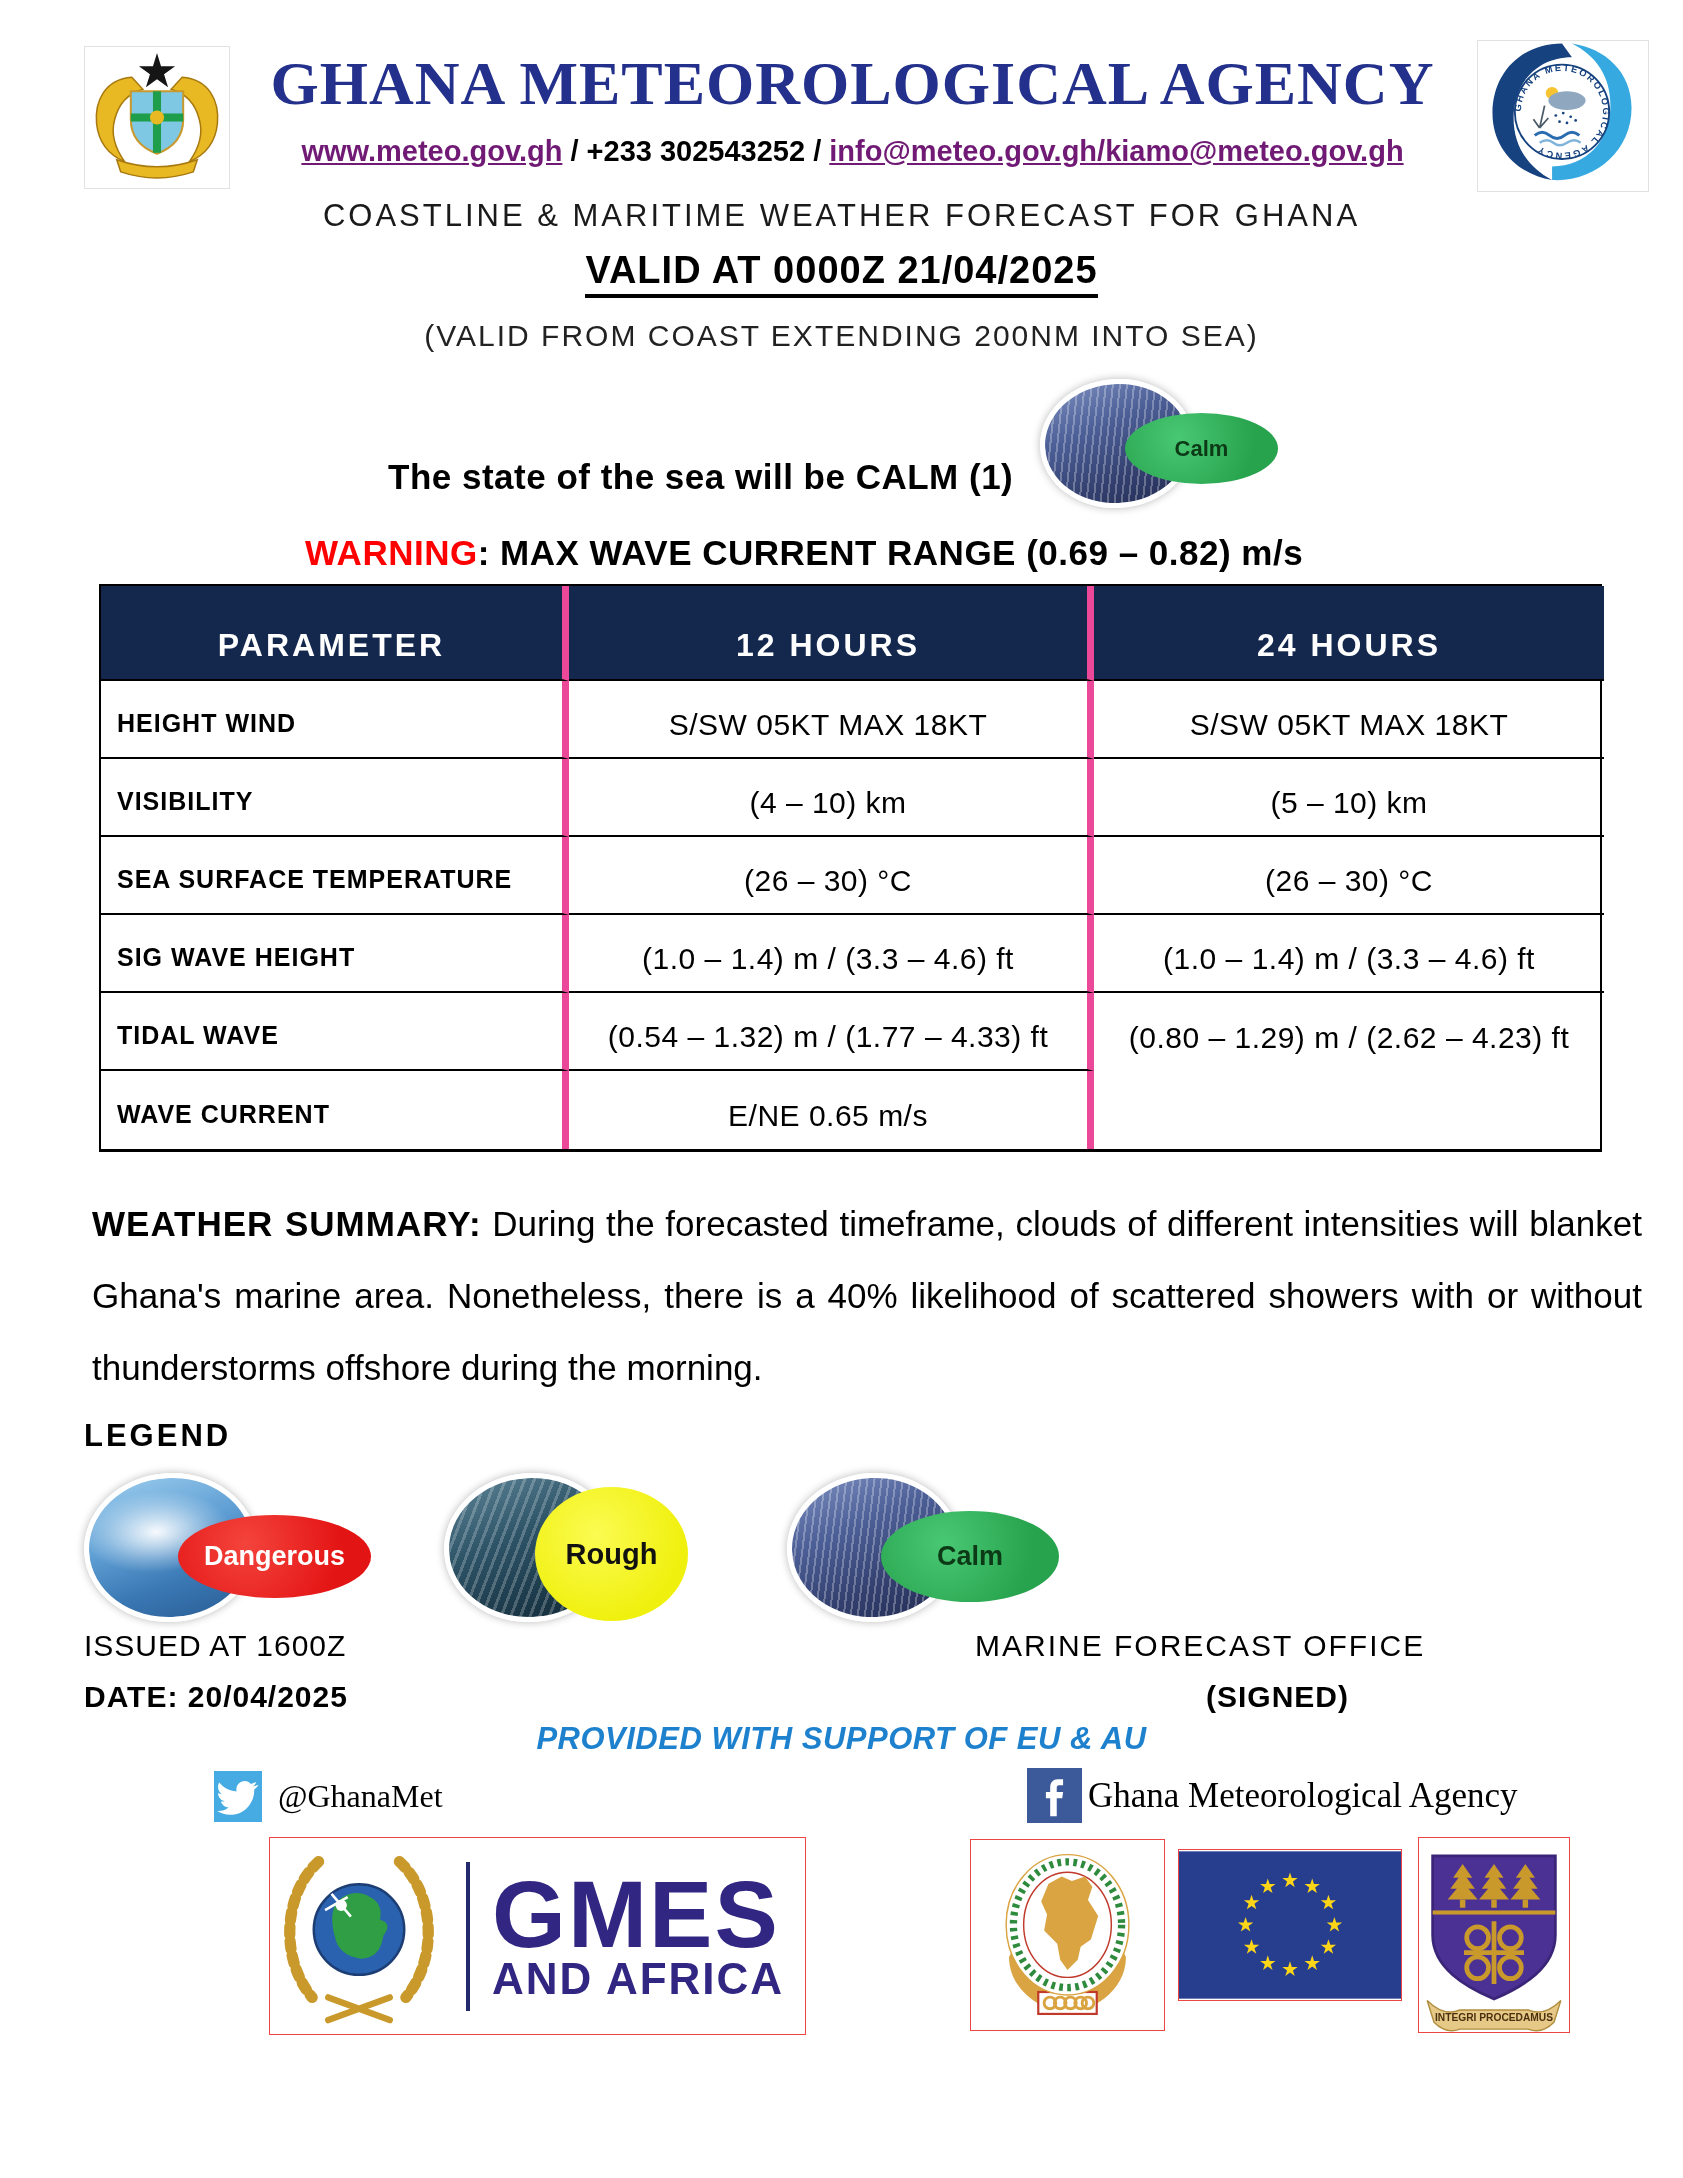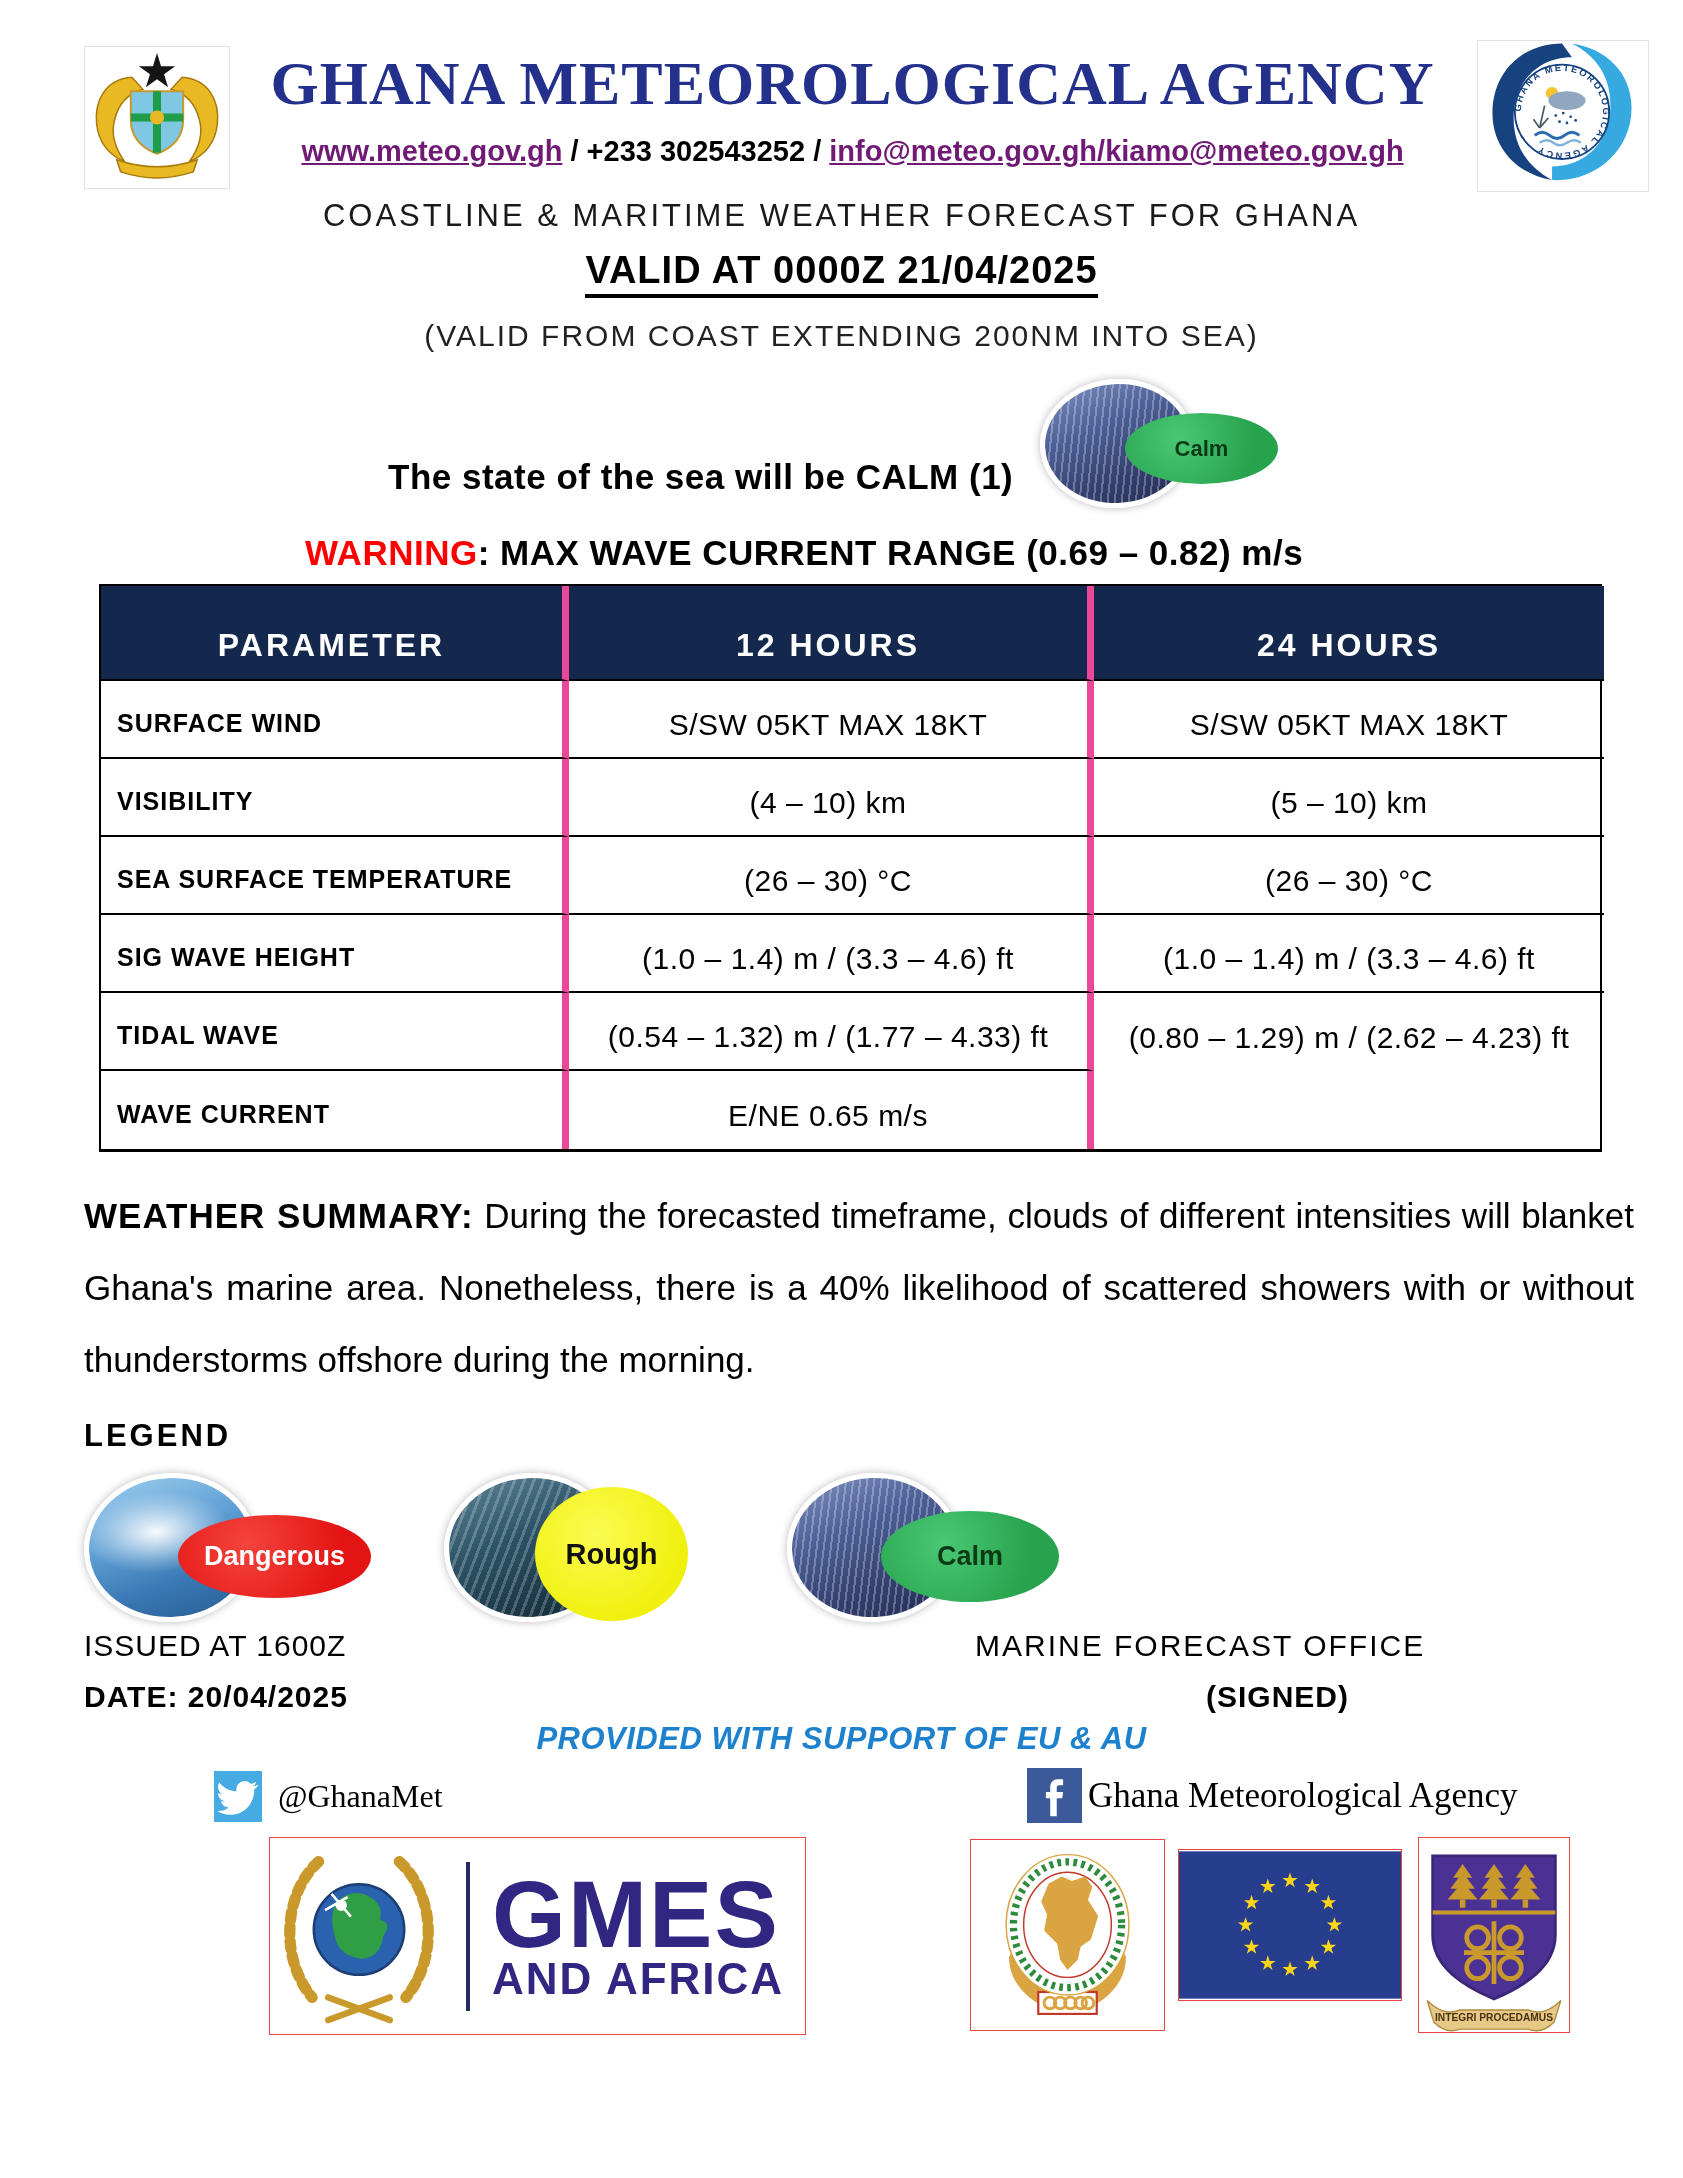--- a/index.html
+++ b/index.html
@@ -150,21 +150,21 @@
 
   <div class="abs warning-line">
     <span class="warn">WARNING</span><span>: MAX WAVE CURRENT RANGE  (0.69 – 0.82) m/s</span>
   </div>
 
   <div class="abs wtable">
     <div class="th">PARAMETER</div>
     <div class="th">12 HOURS</div>
     <div class="th">24 HOURS</div>
 
-    <div class="td-label">SURFACE WIND</div>
+    <div class="td-label">HEIGHT WIND</div>
     <div class="td-val">S/SW 05KT MAX 18KT</div>
     <div class="td-val">S/SW 05KT MAX 18KT</div>
 
     <div class="td-label">VISIBILITY</div>
     <div class="td-val">(4 – 10) km</div>
     <div class="td-val">(5 – 10) km</div>
 
     <div class="td-label">SEA SURFACE TEMPERATURE</div>
     <div class="td-val">(26 – 30) °C</div>
     <div class="td-val">(26 – 30) °C</div>
@@ -174,21 +174,21 @@
     <div class="td-val">(1.0 – 1.4) m / (3.3 – 4.6) ft</div>
 
     <div class="td-label">TIDAL WAVE</div>
     <div class="td-val">(0.54 – 1.32) m / (1.77 – 4.33) ft</div>
     <div class="td-val">(0.80 – 1.29) m / (2.62 – 4.23) ft</div>
 
     <div class="td-label">WAVE CURRENT</div>
     <div class="td-val">E/NE 0.65 m/s</div>
   </div>
 
-  <p class="abs summary" style="margin:0;">
+  <p class="abs summary" style="margin:8px;">
     <b>WEATHER SUMMARY:</b><span> During the forecasted timeframe, clouds of different intensities will blanket Ghana's marine area. Nonetheless, there is a 40% likelihood of scattered showers with or without thunderstorms offshore during the morning.</span>
   </p>
 
   <div class="abs legend-title">LEGEND</div>
 
   <div class="badge" style="left:84px;top:1473px;width:297px;height:149px;">
     <div class="photo sea-danger" style="left:0;top:0;width:163px;height:139px;transform:rotate(-4deg);"></div>
     <div class="oval oval-red" style="left:94px;top:42px;width:193px;height:83px;font-size:27px;">
       <span>Dangerous</span>
     </div>

